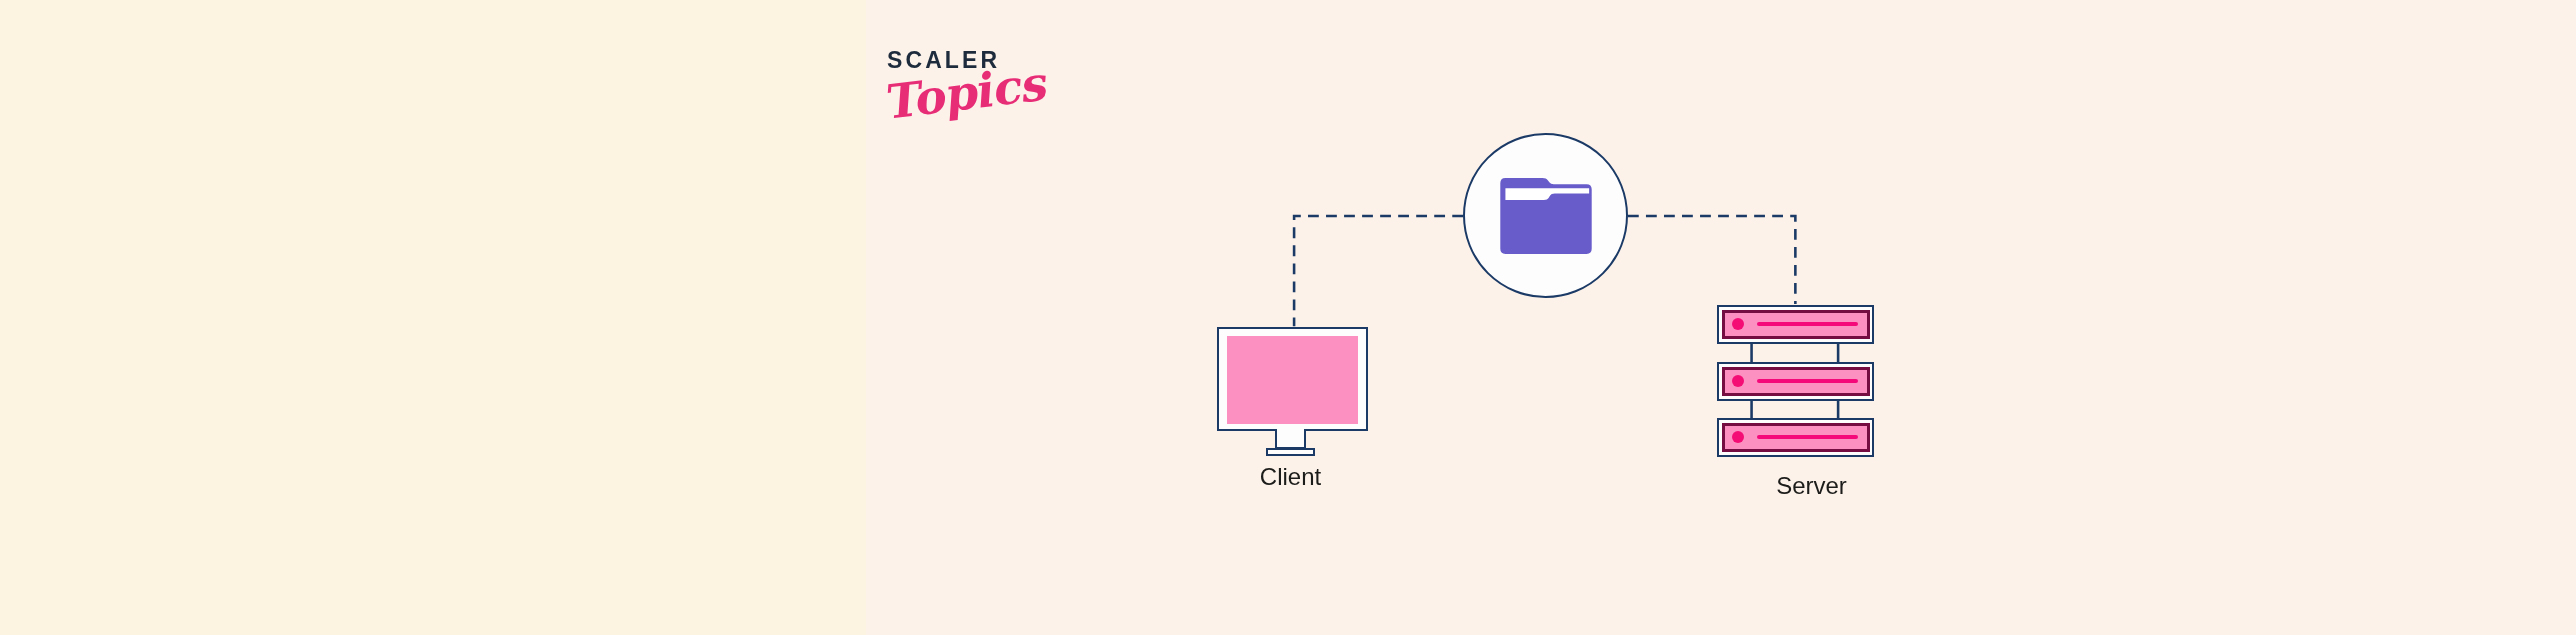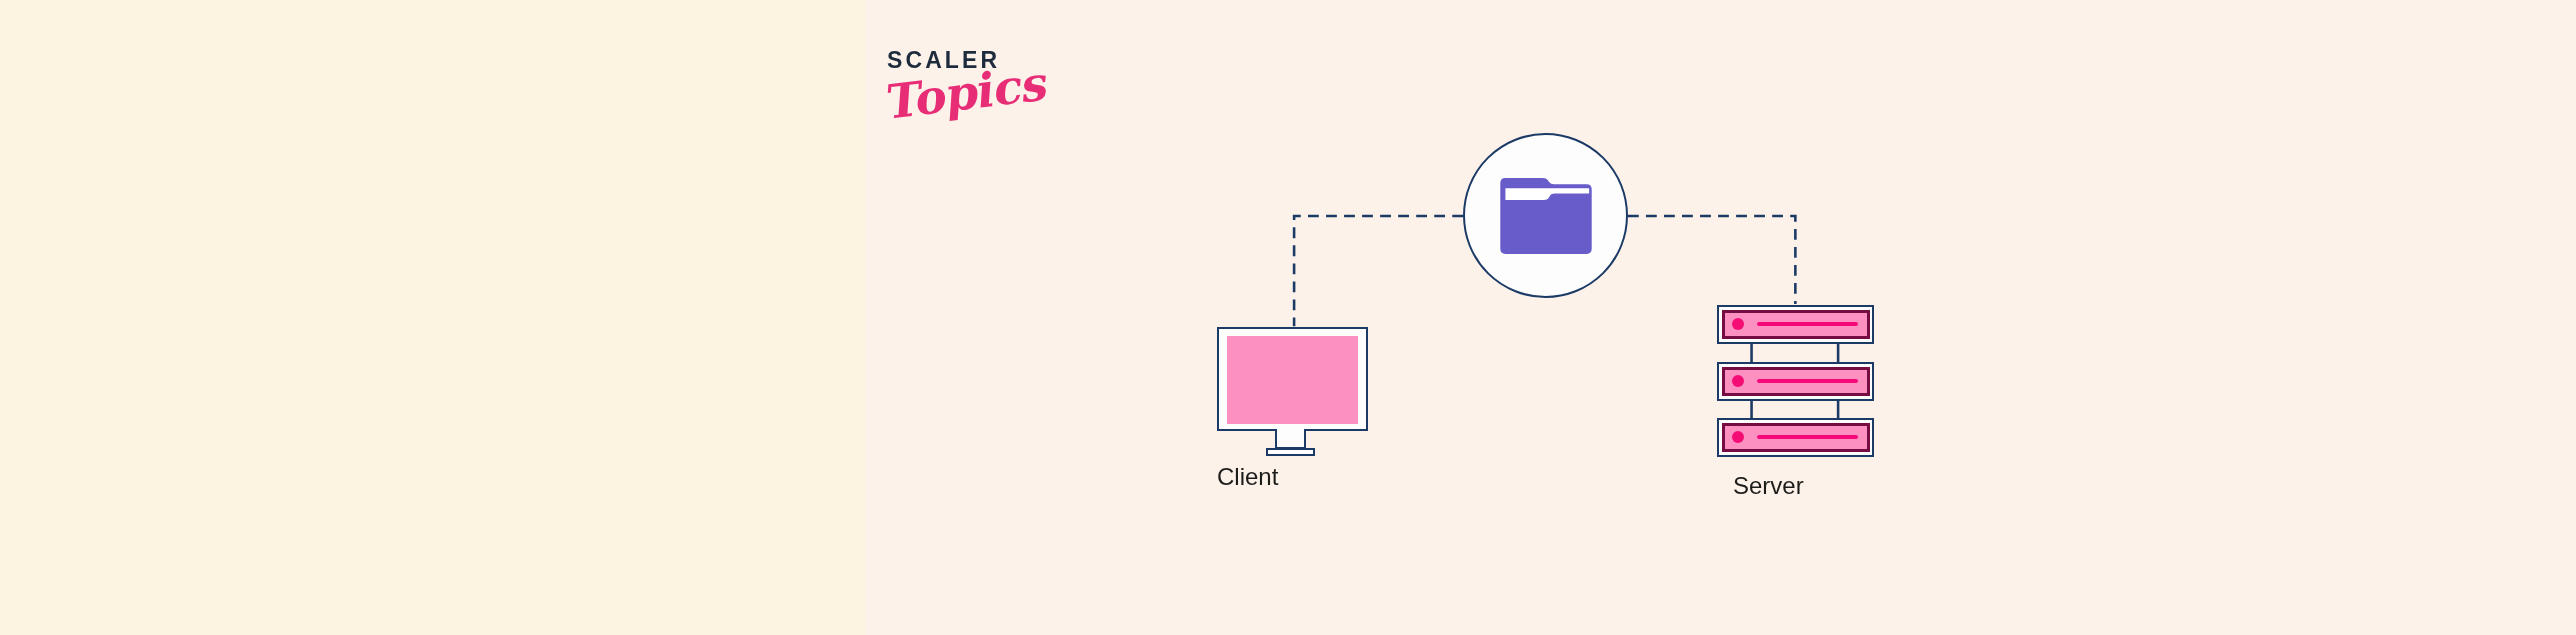--- a/index.html
+++ b/index.html
@@ -131,20 +131,21 @@
     width: 101px; height: 3.6px;
     border-radius: 2.1px;
     background: #f5087a;
   }
   .server .node-label { position: absolute; left: 16px; top: 168px; width: 157px; }
 
   .node-label {
     font-family: "Liberation Sans", sans-serif;
     font-size: 24px;
     color: #1c1c1a;
+    text-align: center;
     line-height: 1.1;
   }
 </style>
 </head>
 <body>
 
 <div class="canvas">
 
   <svg class="connectors" viewBox="0 0 6000 1234" xmlns="http://www.w3.org/2000/svg">
     <path class="dash" d="M 2840 419 H 2512 V 633"></path>

